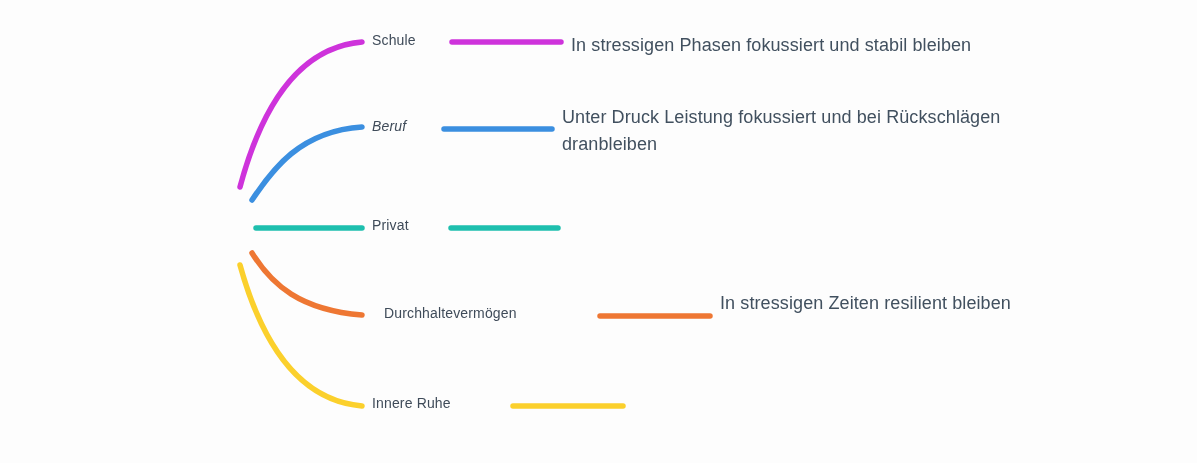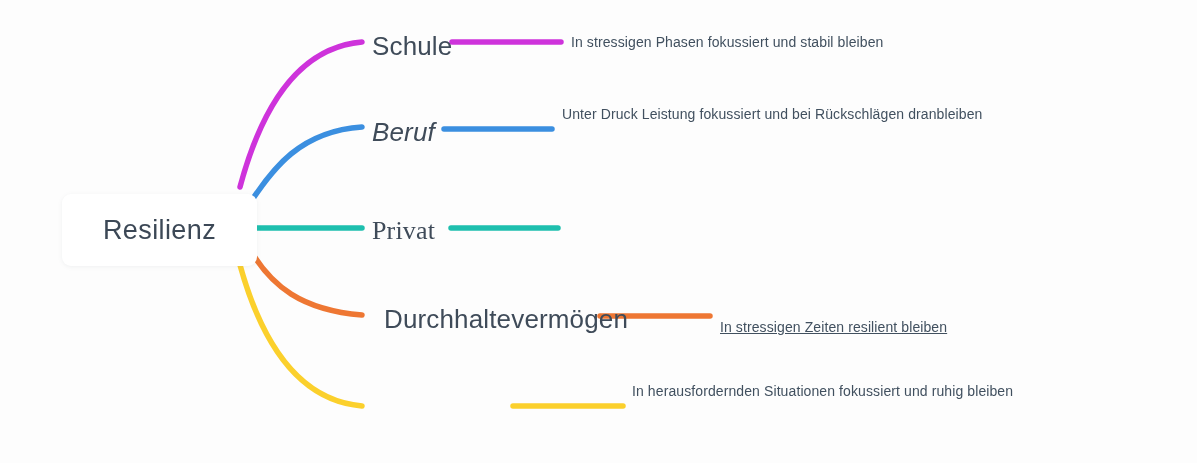--- a/index.html
+++ b/index.html
@@ -41,29 +41,29 @@
     justify-content: center;
   }
   .node-root-label {
     font-size: 27px;
     color: #3c4856;
     letter-spacing: 0.4px;
     white-space: nowrap;
   }
   .branch-label {
     position: absolute;
-    font-size: 26px;
+    font-size: 14px;
     color: #3f4b59;
     white-space: nowrap;
     letter-spacing: 0.15px;
     line-height: 1;
   }
   .leaf-text {
     position: absolute;
-    font-size: 14px;
+    font-size: 18px;
     color: #41505f;
     line-height: 1.52;
     letter-spacing: 0.1px;
   }
 </style>
 </head>
 <body>
 
 <div id="mindmap-root">
 
@@ -79,30 +79,27 @@
 
     <path d="M 240,265 C 258,330 292,400 362,406" fill="none" stroke="#FBD02C" stroke-width="5.5" stroke-linecap="round"></path>
 
     <line x1="452" y1="42" x2="561" y2="42" stroke="#CE33DB" stroke-width="5.5" stroke-linecap="round"></line>
     <line x1="444" y1="129" x2="552" y2="129" stroke="#3B8FE0" stroke-width="5.5" stroke-linecap="round"></line>
     <line x1="451" y1="228" x2="558" y2="228" stroke="#1EBFAE" stroke-width="5.5" stroke-linecap="round"></line>
     <line x1="600" y1="316" x2="710" y2="316" stroke="#EE7733" stroke-width="5.5" stroke-linecap="round"></line>
     <line x1="513" y1="406" x2="623" y2="406" stroke="#FBD02C" stroke-width="5.5" stroke-linecap="round"></line>
   </svg>
 
-  <div class="node-root">
-    <span class="node-root-label">Resilienz</span>
-  </div>
 
   <div class="branch-label" style="left:372px; top:33px;">Schule</div>
   <div class="leaf-text" style="left:571px; top:32px; width:500px;">In stressigen Phasen fokussiert und stabil bleiben</div>
 
   <div class="branch-label" style="left:372px; top:119px;font-style:italic;">Beruf</div>
   <div class="leaf-text" style="left:562px; top:104px; width:490px;">Unter Druck Leistung fokussiert und bei Rückschlägen dranbleiben</div>
 
-  <div class="branch-label" style="left:372px; top:218px;font-family:Liberation Serif, serif;">Privat</div>
+  <div class="branch-label" style="left:372px; top:218px;">Privat</div>
 
   <div class="branch-label" style="left:384px; top:306px;">Durchhaltevermögen</div>
-  <div class="leaf-text" style="left:720px; top:317px; width:420px;text-decoration:underline;">In stressigen Zeiten resilient bleiben</div>
+  <div class="leaf-text" style="left:720px; top:290px; width:420px;">In stressigen Zeiten resilient bleiben</div>
 
-  <div class="leaf-text" style="left:632px; top:381px; width:480px;">In herausfordernden Situationen fokussiert und ruhig bleiben</div>
+  <div class="branch-label" style="left:372px; top:396px;">Innere Ruhe</div>
 
 </div>
 
 </body></html>

